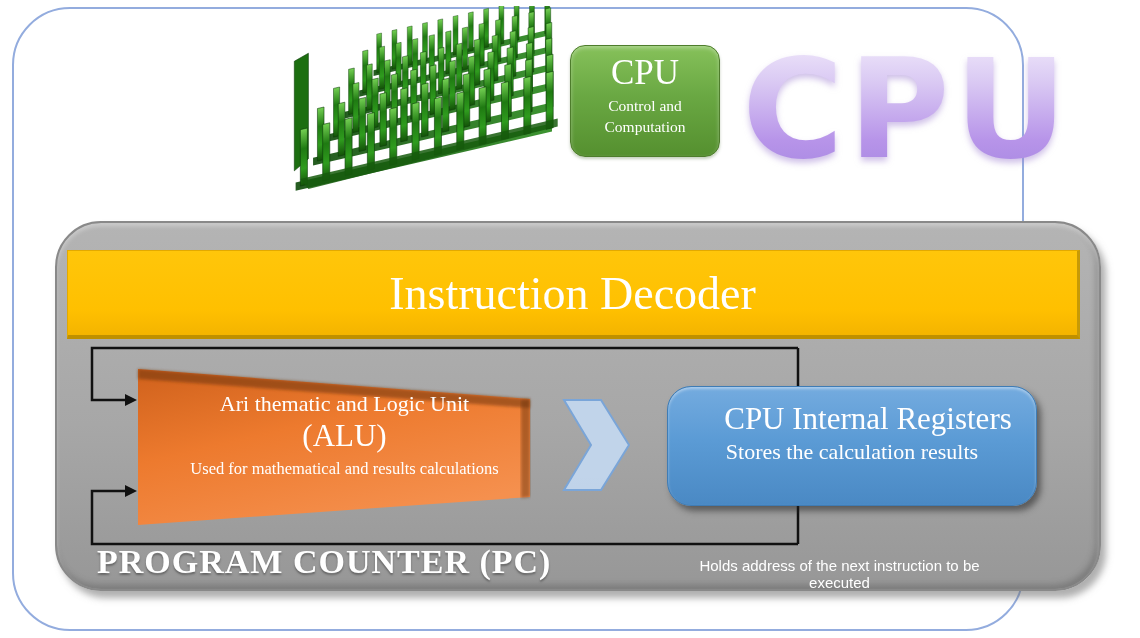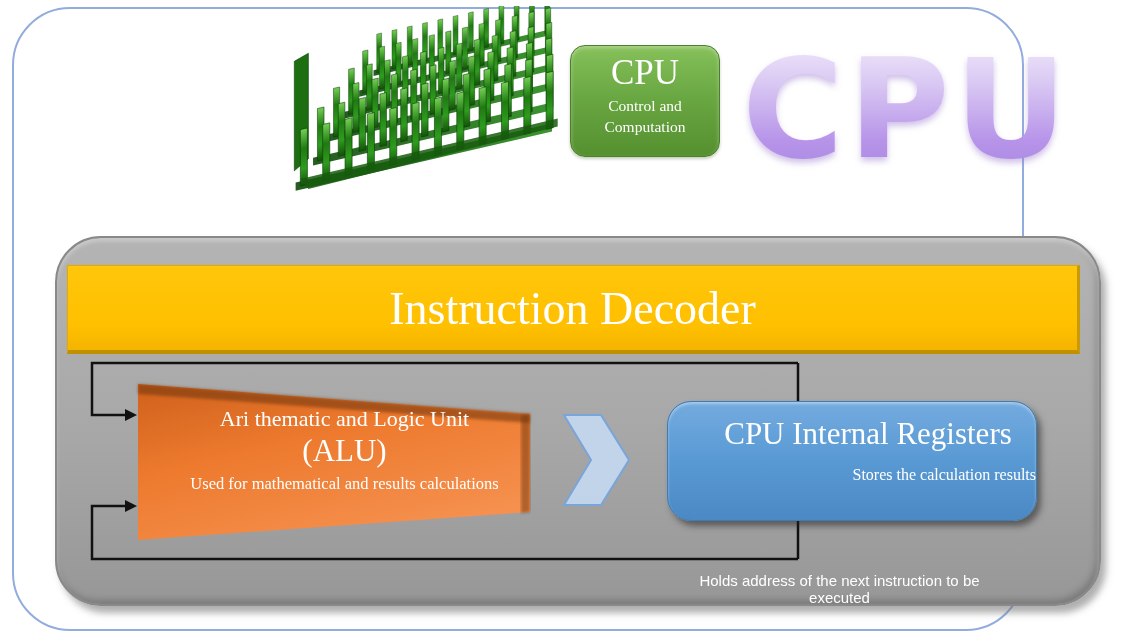--- a/index.html
+++ b/index.html
@@ -23,21 +23,21 @@
 
   
   .cpu-wordmark{position:absolute;left:744px;top:38px;width:326px;height:142px;
     display:flex;align-items:center;justify-content:center;z-index:3;
     font-family:"DejaVu Sans",sans-serif;font-weight:bold;font-size:138px;letter-spacing:5px;
     background:linear-gradient(180deg,#f1eafb 0%,#d9c8f3 32%,#b794e9 72%,#a687e1 100%);
     -webkit-background-clip:text;background-clip:text;color:transparent;
     filter:drop-shadow(0 4px 3px rgba(160,130,210,.5));}
 
   
-  .panel{position:absolute;left:55px;top:236px;width:1042px;height:366px;border-radius:46px;
+  .panel{position:absolute;left:55px;top:221px;width:1042px;height:366px;border-radius:46px;
     background:linear-gradient(180deg,#b4b4b4 0%,#a7a7a7 55%,#979797 100%);
     border:2px solid #898989;
     box-shadow:5px 7px 7px rgba(110,110,110,.55), inset 0 3px 4px rgba(255,255,255,.35), inset -3px -4px 6px rgba(70,70,70,.35);
     z-index:2;text-decoration:underline;}
 
   
   .decoder{position:absolute;left:10px;top:27px;width:1009px;height:84px;
     background:linear-gradient(180deg,#ffc60a 0%,#ffc000 70%,#f4b400 100%);
     border:1px solid #e2a900;border-bottom:4px solid #bf9000;border-right:3px solid #c79a06;
     display:flex;align-items:center;justify-content:center;
@@ -51,21 +51,21 @@
   .alu-text .t{font-size:22px;line-height:1.2;}
   .alu-text .a{font-size:31px;line-height:1.25;}
   .alu-text .d{font-size:16.5px;margin-top:3px;}
 
   
   .registers{position:absolute;left:610px;top:163px;width:368px;height:118px;border-radius:24px;
     background:linear-gradient(180deg,#74abdf 0%,#5b9bd5 45%,#4a89c4 100%);
     border:1px solid #3f7cb5;box-shadow:4px 5px 6px rgba(35,35,35,.55), inset 0 2px 3px rgba(255,255,255,.4);
     color:#fff;text-align:center;z-index:3;}
   .registers .t{font-size:31px;margin-top:15px;line-height:1.1;padding-left:32px;}
-  .registers .d{font-size:16px;margin-top:15px;text-align:right;}
+  .registers .d{font-size:22px;margin-top:3px;}
 
   
   .pc-label{position:absolute;left:40px;top:320px;color:#fff;font-size:34px;font-weight:bold;
     letter-spacing:1px;text-shadow:0 2px 2px rgba(60,60,60,.55);z-index:3;white-space:nowrap;}
   .pc-note{position:absolute;left:610px;top:334px;width:345px;text-align:center;color:#fff;
     font-family:"Liberation Sans",sans-serif;font-size:15px;z-index:3;}
 </style>
 </head>
 <body>
 
@@ -155,16 +155,17 @@
       <div class="t">Ari thematic and Logic Unit</div>
       <div class="a">(ALU)</div>
       <div class="d">Used for mathematical and results calculations</div>
     </div>
 
     <div class="registers">
       <div class="t">CPU Internal Registers</div>
       <div class="d">Stores the calculation results</div>
     </div>
 
+    <div class="pc-label">PROGRAM COUNTER (PC)</div>
     <div class="pc-note">Holds address of the next instruction to be executed</div>
 
   </div>
 </div>
 
 </body></html>

